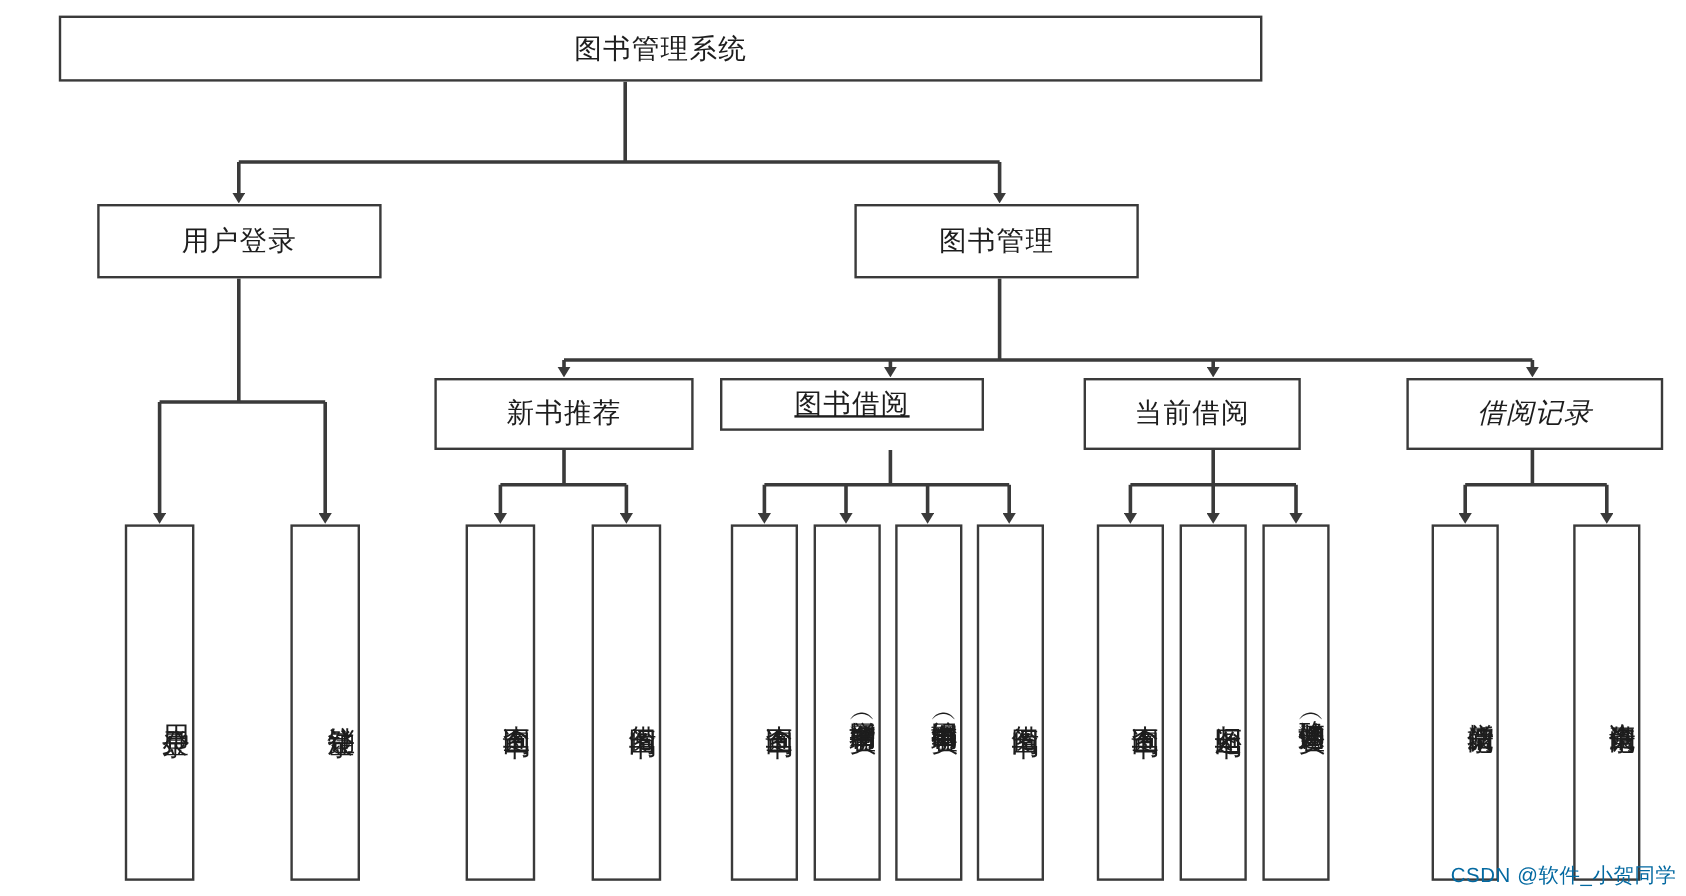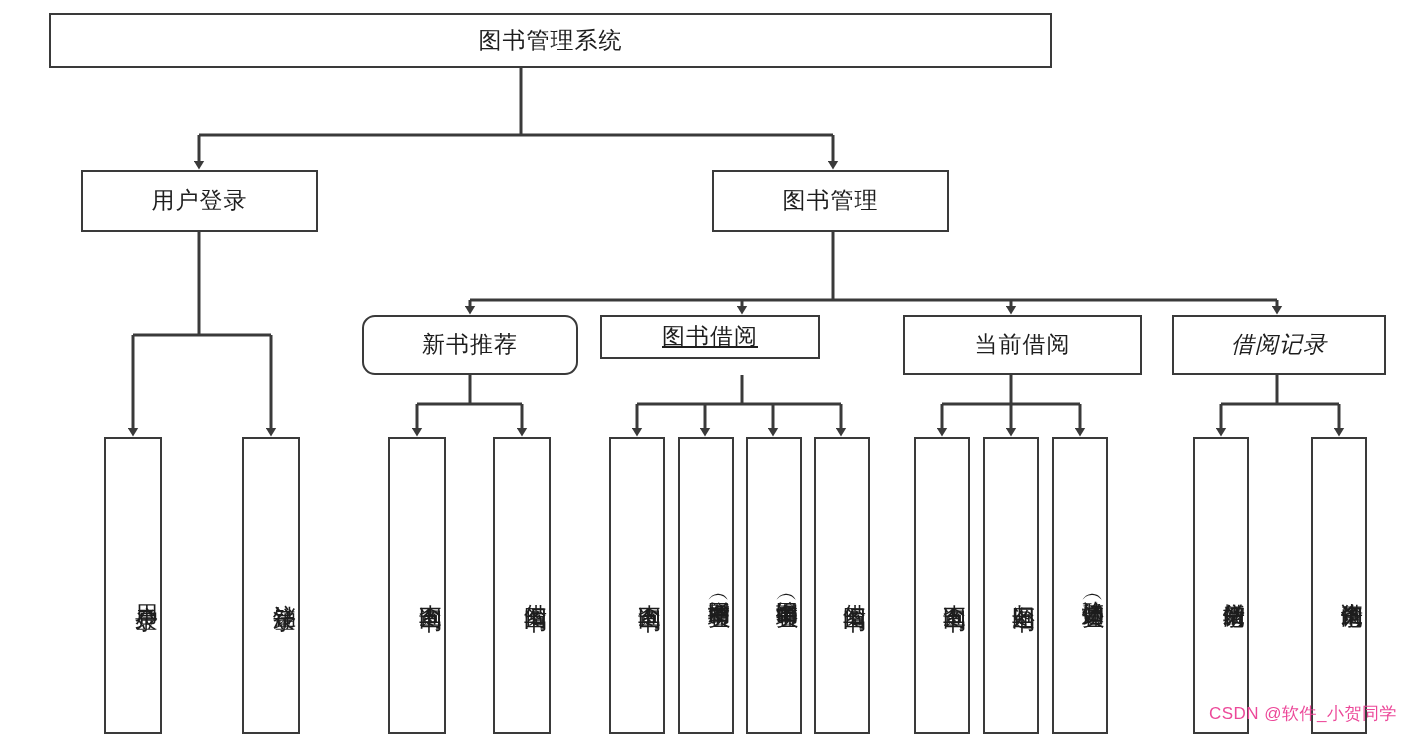--- a/index.html
+++ b/index.html
@@ -53,23 +53,23 @@
     overflow: hidden;
   }
   .node-v.tall-text {
     font-size: 22px;
     letter-spacing: 1px;
     padding-top: 4px;
   }
   .watermark {
     position: absolute;
     right: 8px;
-    bottom: 22px;
+    bottom: 6px;
     font-size: 17px;
-    color: #ec4899;
+    color: #0369a1;
     letter-spacing: 0.5px;
     white-space: nowrap;
   }
 </style>
 </head>
 <body>
 
 <div id="diagram-root">
 
   <svg class="wires" viewBox="0 0 1405 747">
@@ -126,27 +126,27 @@
     <span>图书管理系统</span>
   </div>
 
   <div class="node node-h" style="left:81px; top:170px; width:237px; height:62px;">
     <span>用户登录</span>
   </div>
   <div class="node node-h" style="left:712px; top:170px; width:237px; height:62px;">
     <span>图书管理</span>
   </div>
 
-  <div class="node node-h" style="left:362px; top:315px; width:216px; height:60px;border-radius:13px;">
+  <div class="node node-h" style="left:362px; top:315px; width:216px; height:60px;">
     <span>新书推荐</span>
   </div>
   <div class="node node-h" style="left:600px; top:315px; width:220px; height:44px;text-decoration:underline;">
     <span>图书借阅</span>
   </div>
-  <div class="node node-h" style="left:903px; top:315px; width:239px; height:60px;justify-content:center;">
+  <div class="node node-h" style="left:903px; top:315px; width:181px; height:60px;justify-content:center;">
     <span>当前借阅</span>
   </div>
   <div class="node node-h" style="left:1172px; top:315px; width:214px; height:60px;font-style:italic;">
     <span>借阅记录</span>
   </div>
 
   <div class="node node-v" style="left:104px; top:437px; width:58px; height:297px;">
     <span>用户登录</span>
   </div>
   <div class="node node-v" style="left:242px; top:437px; width:58px; height:297px;">

